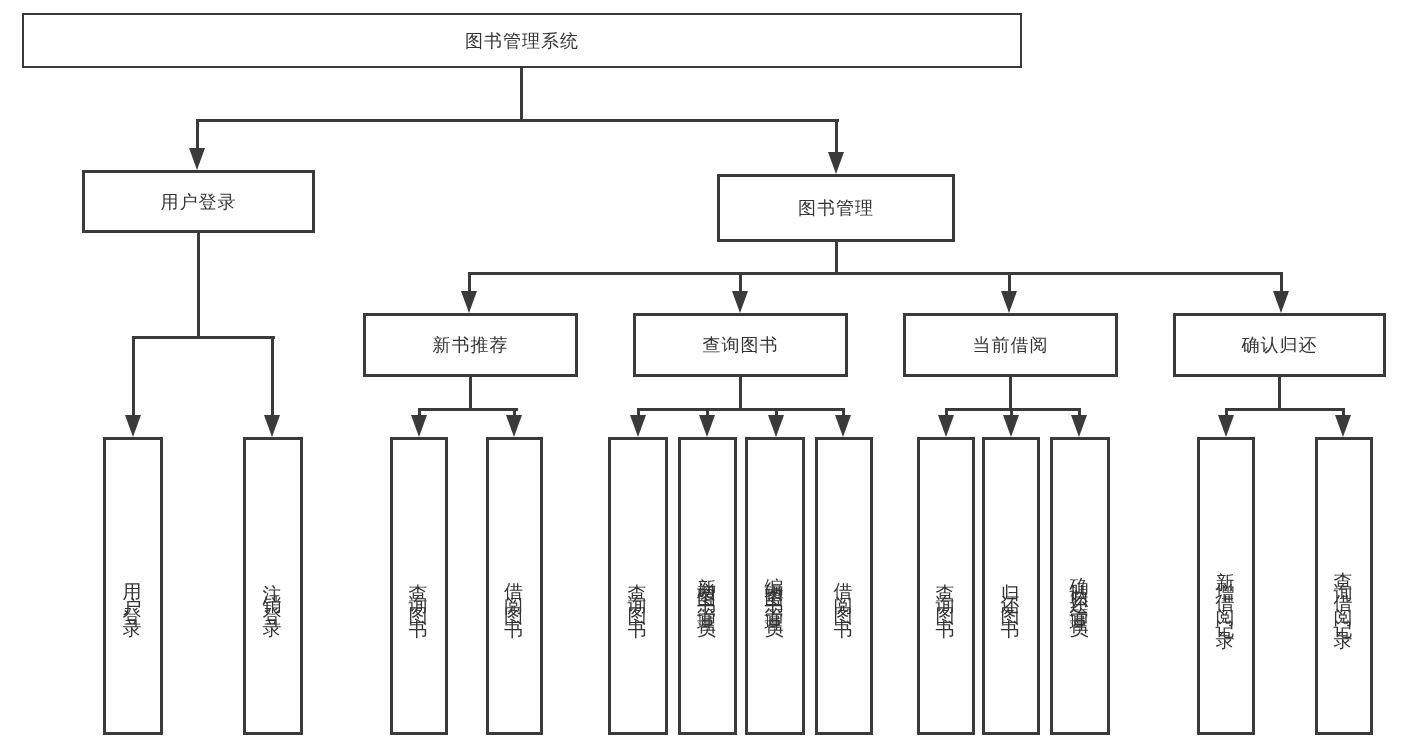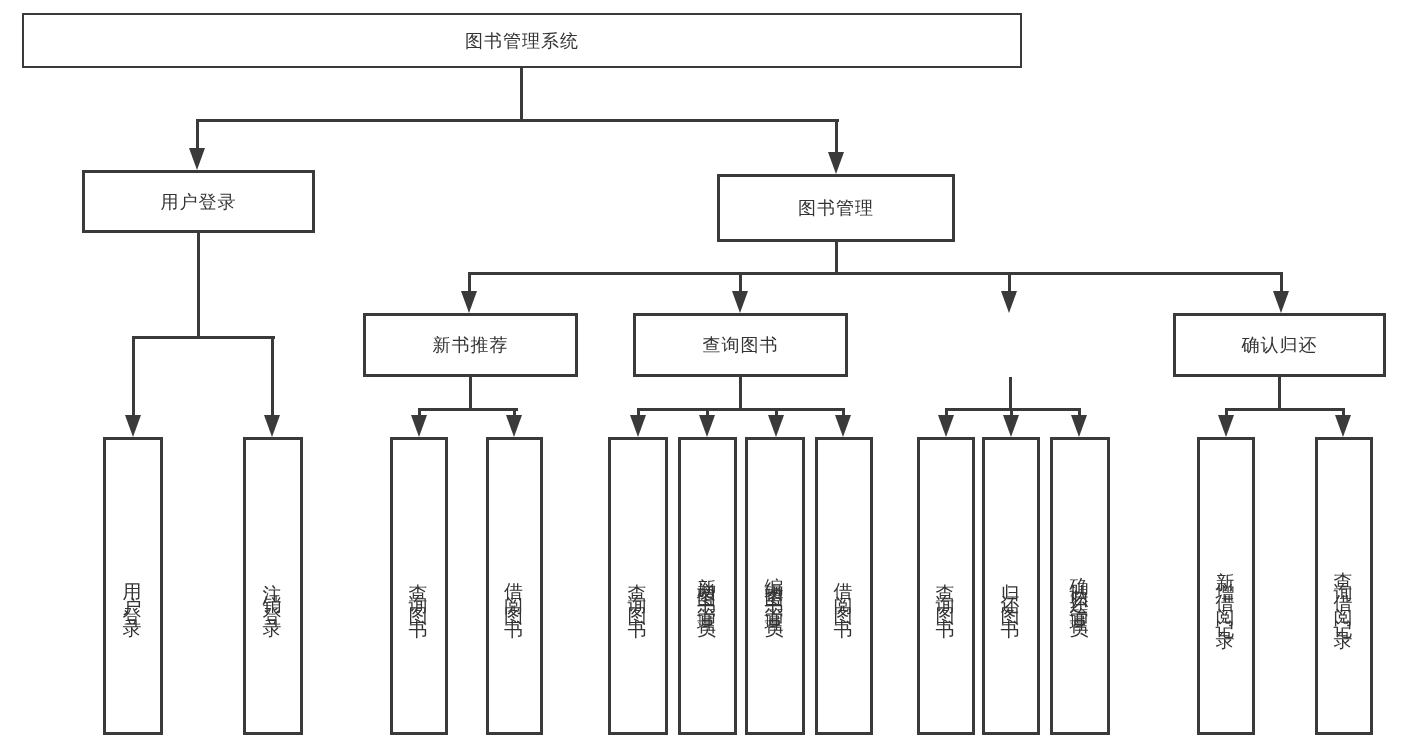--- a/index.html
+++ b/index.html
@@ -83,20 +83,23 @@
   <div class="box" style="left:717px;top:174px;width:238px;height:68px">
     <span class="hlabel">图书管理</span>
   </div>
 
   <div class="box" style="left:363px;top:313px;width:215px;height:64px">
     <span class="hlabel">新书推荐</span>
   </div>
   <div class="box" style="left:633px;top:313px;width:215px;height:64px">
     <span class="hlabel">查询图书</span>
   </div>
+  <div class="box" style="left:903px;top:313px;width:215px;height:64px">
+    <span class="hlabel">当前借阅</span>
+  </div>
   <div class="box" style="left:1173px;top:313px;width:213px;height:64px">
     <span class="hlabel">确认归还</span>
   </div>
 
   <div class="box leaf" style="left:103px;top:437px;width:60px;height:298px">
     <span class="v">用户登录</span>
   </div>
   <div class="box leaf" style="left:243px;top:437px;width:60px;height:298px">
     <span class="v">注销登录</span>
   </div>

